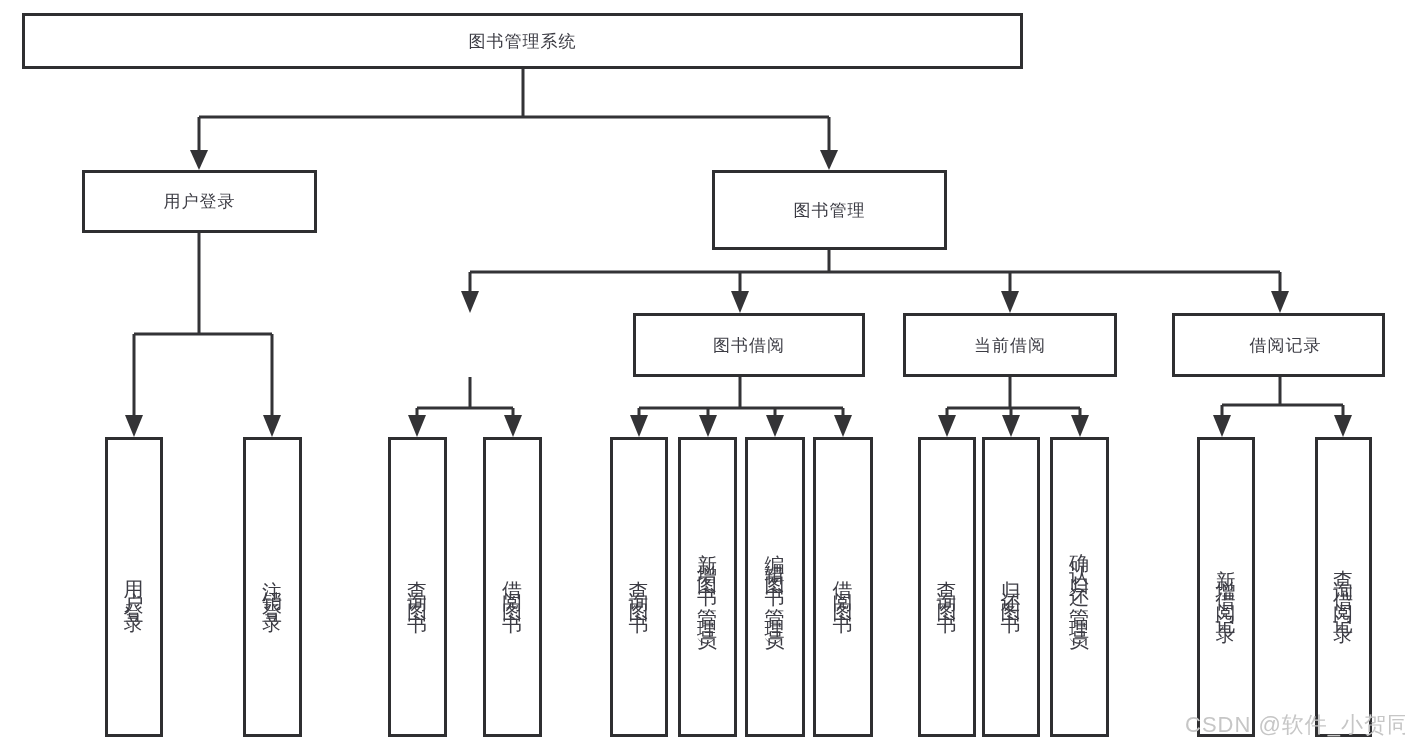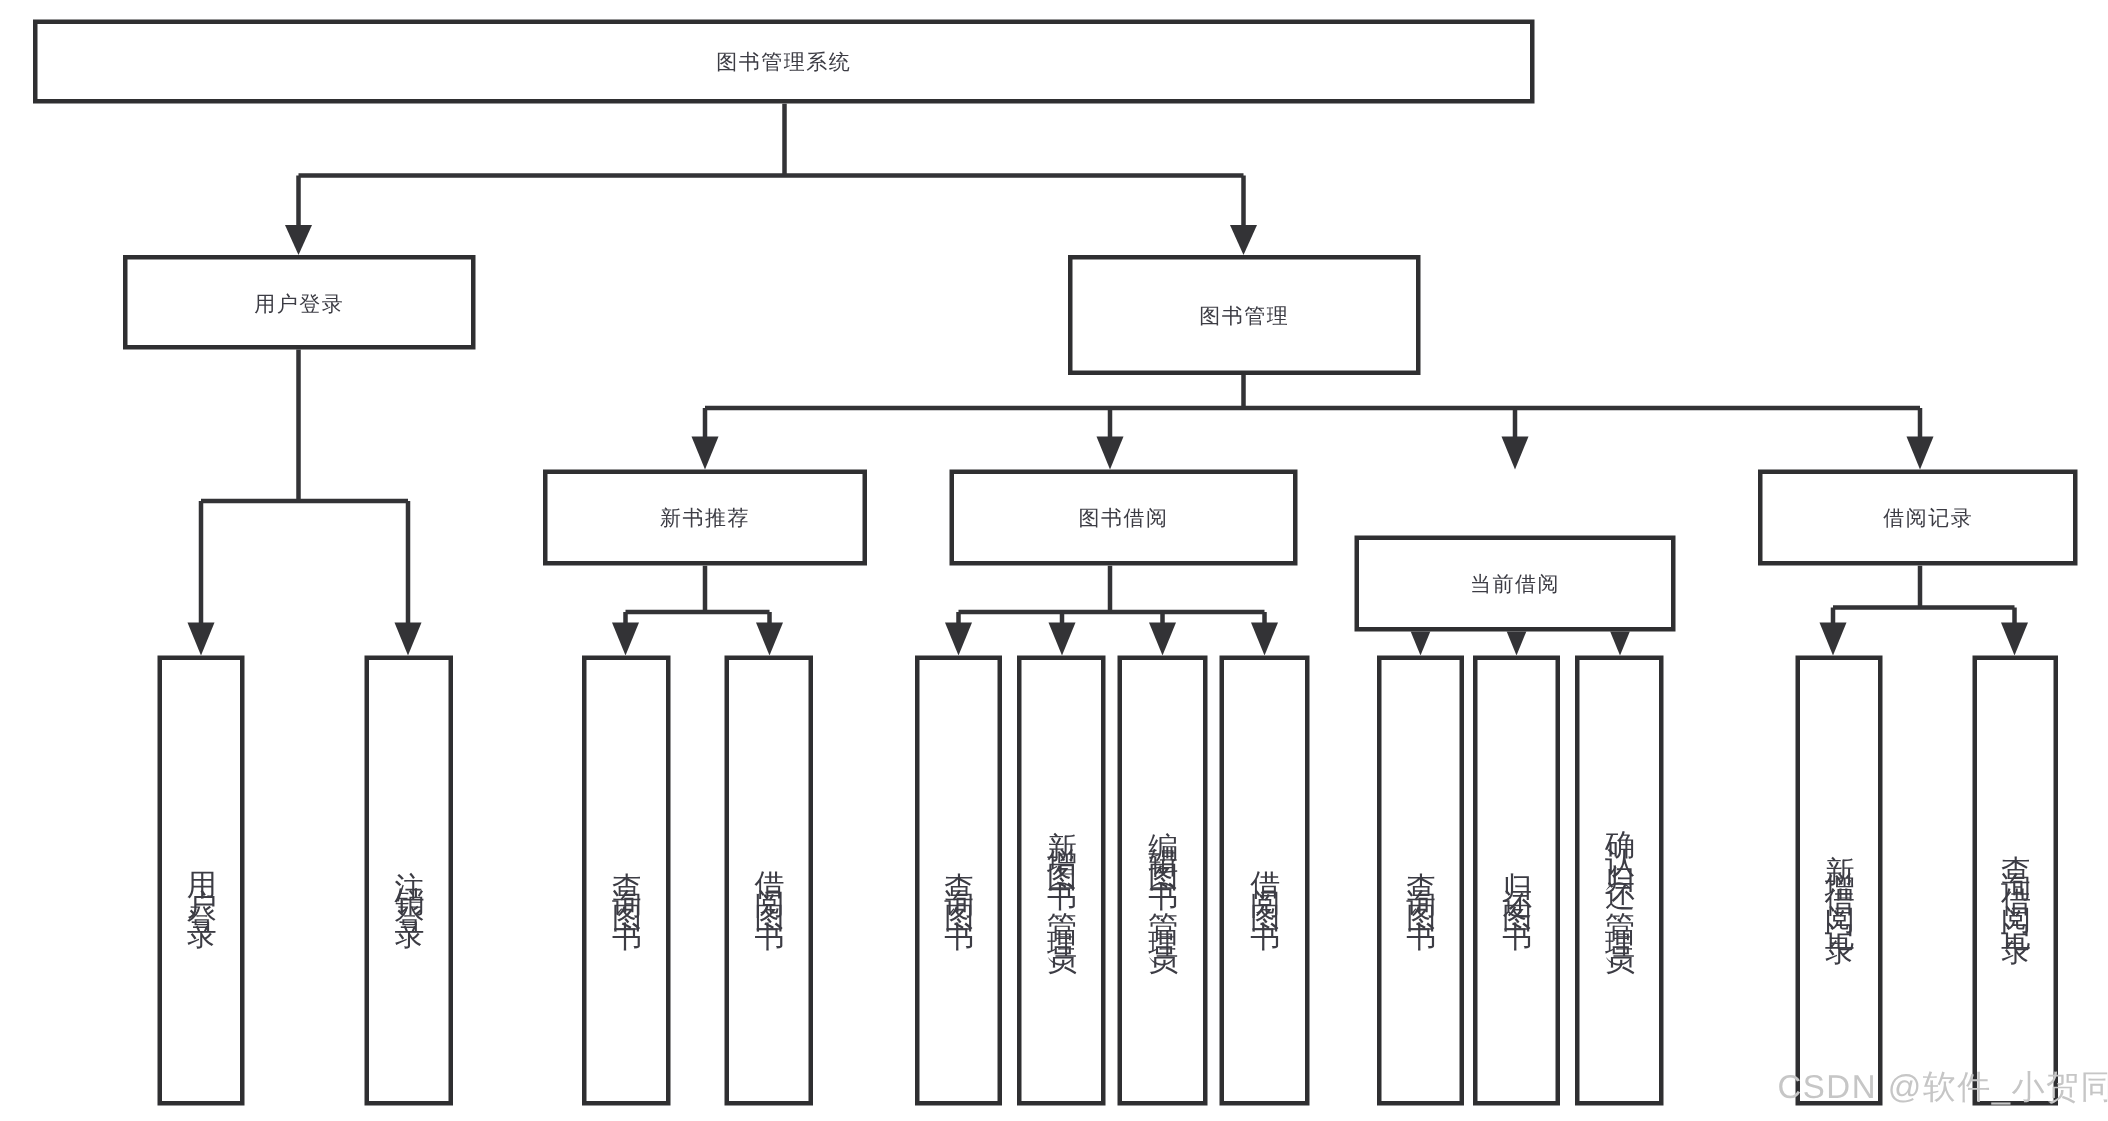--- a/index.html
+++ b/index.html
@@ -26,21 +26,21 @@
     box-sizing: border-box;
     border: 3px solid #2f2f31;
     background: #ffffff;
     display: flex;
     align-items: center;
     justify-content: center;
     color: #3c3c44;
     text-align: center;
   }
   .hbox {
-    font-size: 14px;
+    font-size: 17px;
     letter-spacing: 1px;
     line-height: 1;
   }
   .vbox {
     writing-mode: vertical-rl;
     text-orientation: mixed;
     font-size: 20px;
     letter-spacing: 11px;
     line-height: 1;
     padding: 6px 0;
@@ -92,23 +92,22 @@
       <polygon points="1213,415 1231,415 1222,437"></polygon>
       <polygon points="1334,415 1352,415 1343,437"></polygon>
     </g>
   </svg>
 
   <div class="node hbox" style="left:22px; top:13px; width:1001px; height:56px;">图书管理系统</div>
 
   <div class="node hbox" style="left:82px; top:170px; width:235px; height:63px;">用户登录</div>
   <div class="node hbox" style="left:712px; top:170px; width:235px; height:80px;">图书管理</div>
 
-  <div class="node hbox" style="left:362px; top:313px; width:216px; height:64px;">新书推荐</div>
   <div class="node hbox" style="left:633px; top:313px; width:232px; height:64px;">图书借阅</div>
-  <div class="node hbox" style="left:903px; top:313px; width:214px; height:64px;margin-top:44px;">当前借阅</div>
+  <div class="node hbox" style="left:903px; top:313px; width:214px; height:64px;">当前借阅</div>
   <div class="node hbox" style="left:1172px; top:313px; width:213px; height:64px;padding-left:14px;">借阅记录</div>
 
   <div class="node vbox" style="left:105px; top:437px; width:58px; height:300px;">用户登录</div>
   <div class="node vbox" style="left:243px; top:437px; width:59px; height:300px;">注销登录</div>
 
   <div class="node vbox" style="left:388px; top:437px; width:59px; height:300px;">查询图书</div>
   <div class="node vbox" style="left:483px; top:437px; width:59px; height:300px;">借阅图书</div>
 
   <div class="node vbox" style="left:610px; top:437px; width:58px; height:300px;">查询图书</div>
   <div class="node vbox" style="left:678px; top:437px; width:59px; height:300px;">新增图书（管理员）</div>

